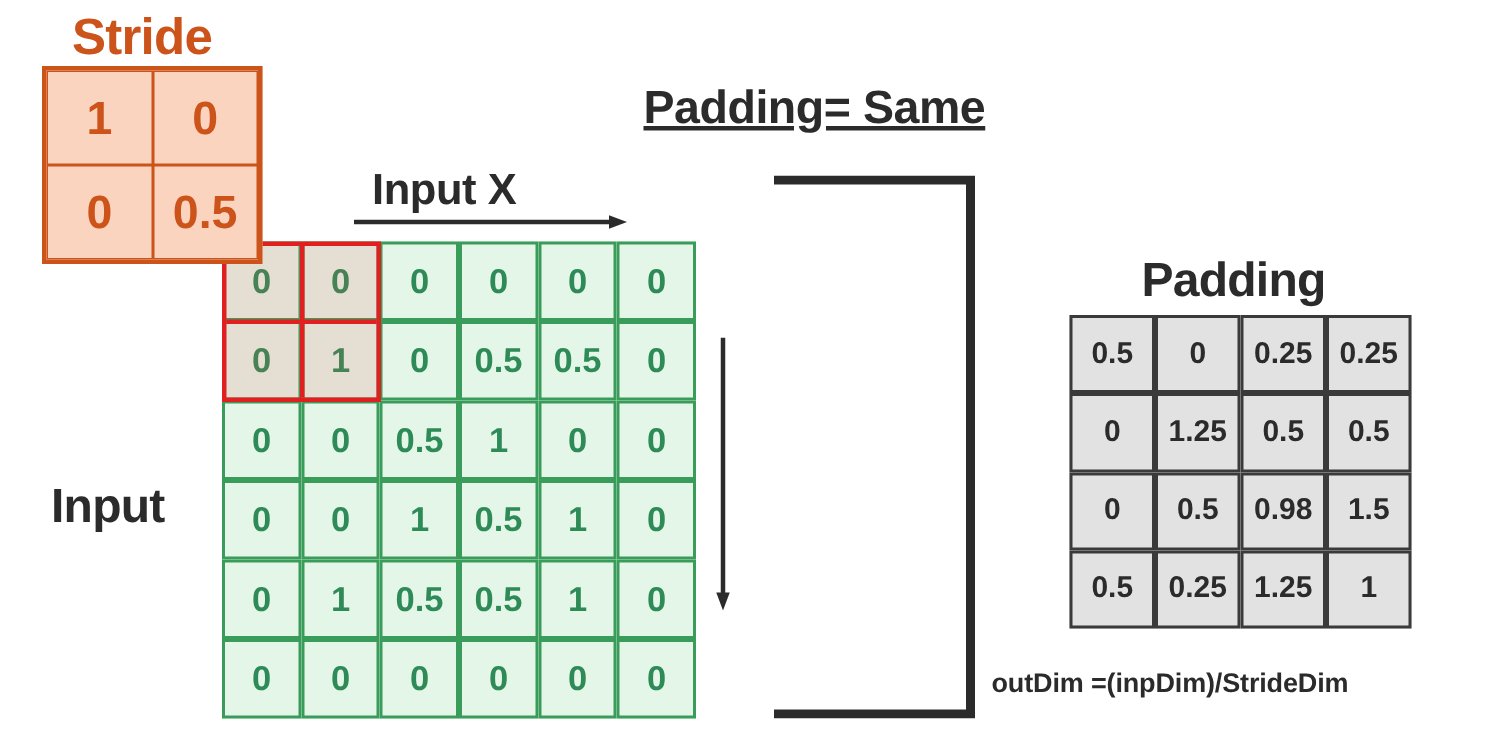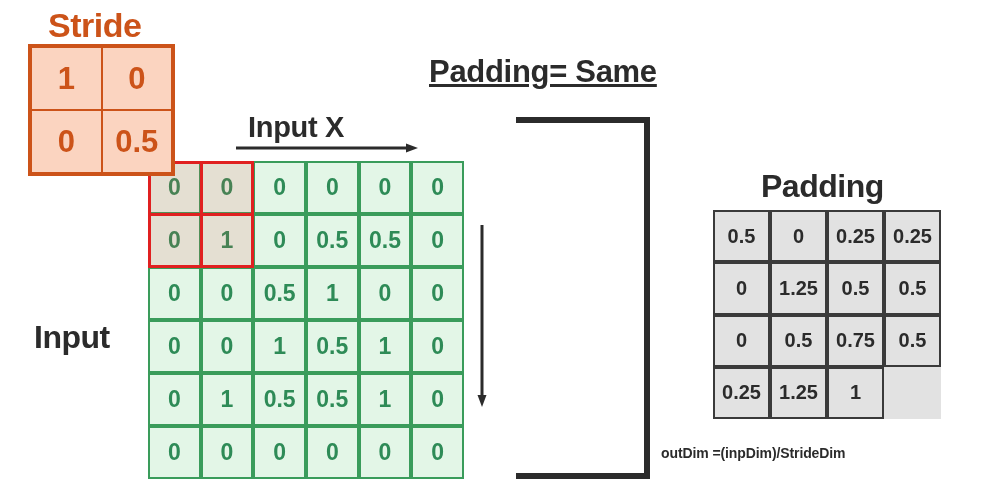--- a/index.html
+++ b/index.html
@@ -203,21 +203,21 @@
     color: #2b2b2b;
     font-size: 20px;
     font-weight: bold;
     background: #e2e2e2;
   }
 
   
   #formula {
     left: 661px;
     top: 446px;
-    font-size: 14px;
+    font-size: 18px;
     letter-spacing: -0.1px;
     text-align: right;
   }
 </style>
 </head>
 <body>
 
 <div id="canvas">
 
   <div class="label" id="filter-title">Stride</div>
@@ -295,21 +295,22 @@
       <div class="cell">0.5</div>
       <div class="cell">0</div>
       <div class="cell">0.25</div>
       <div class="cell">0.25</div>
       <div class="cell">0</div>
       <div class="cell">1.25</div>
       <div class="cell">0.5</div>
       <div class="cell">0.5</div>
       <div class="cell">0</div>
       <div class="cell">0.5</div>
-      <div class="cell">0.75</div>
+      <div class="cell">0.98</div>
+      <div class="cell">1.5</div>
       <div class="cell">0.5</div>
       <div class="cell">0.25</div>
       <div class="cell">1.25</div>
       <div class="cell">1</div>
     </div>
   <div class="label" id="formula">outDim =(inpDim)/StrideDim</div>
 
 </div>
 
 </body></html>

